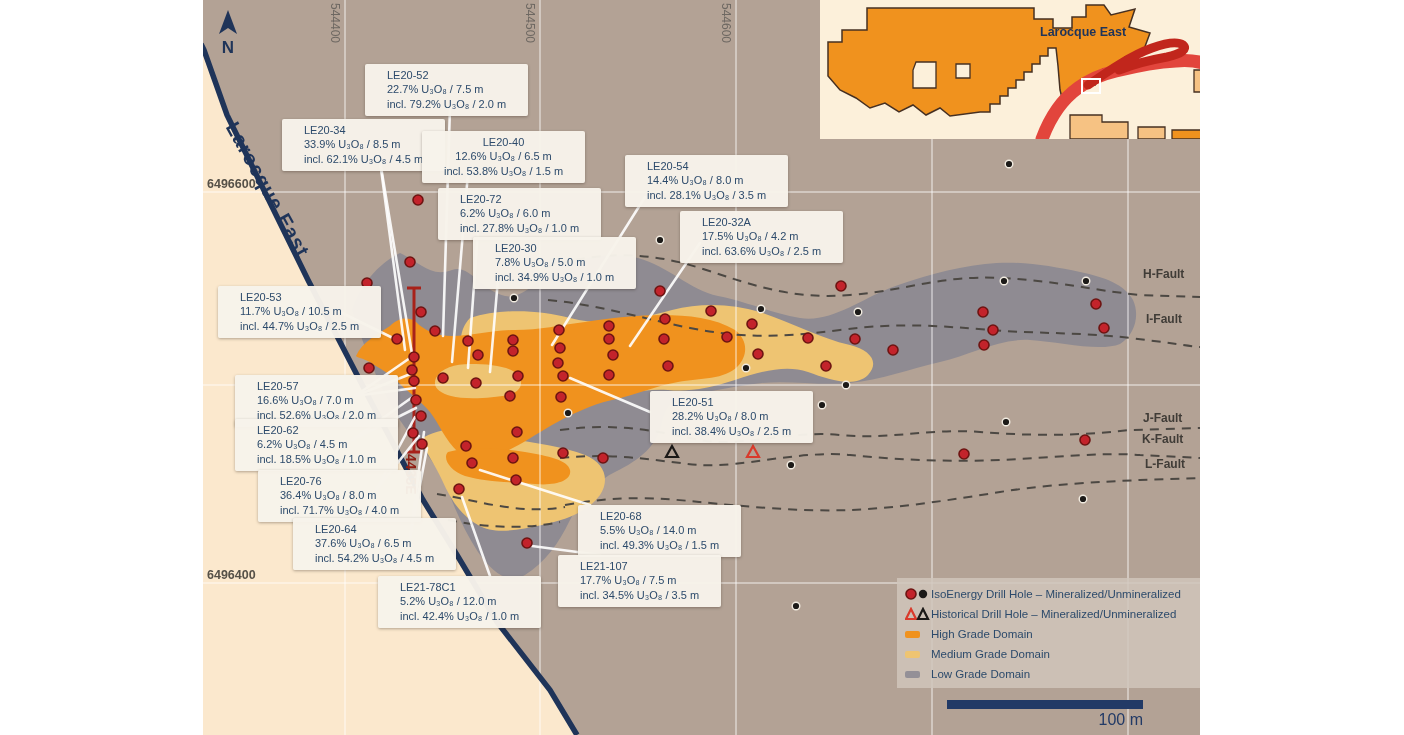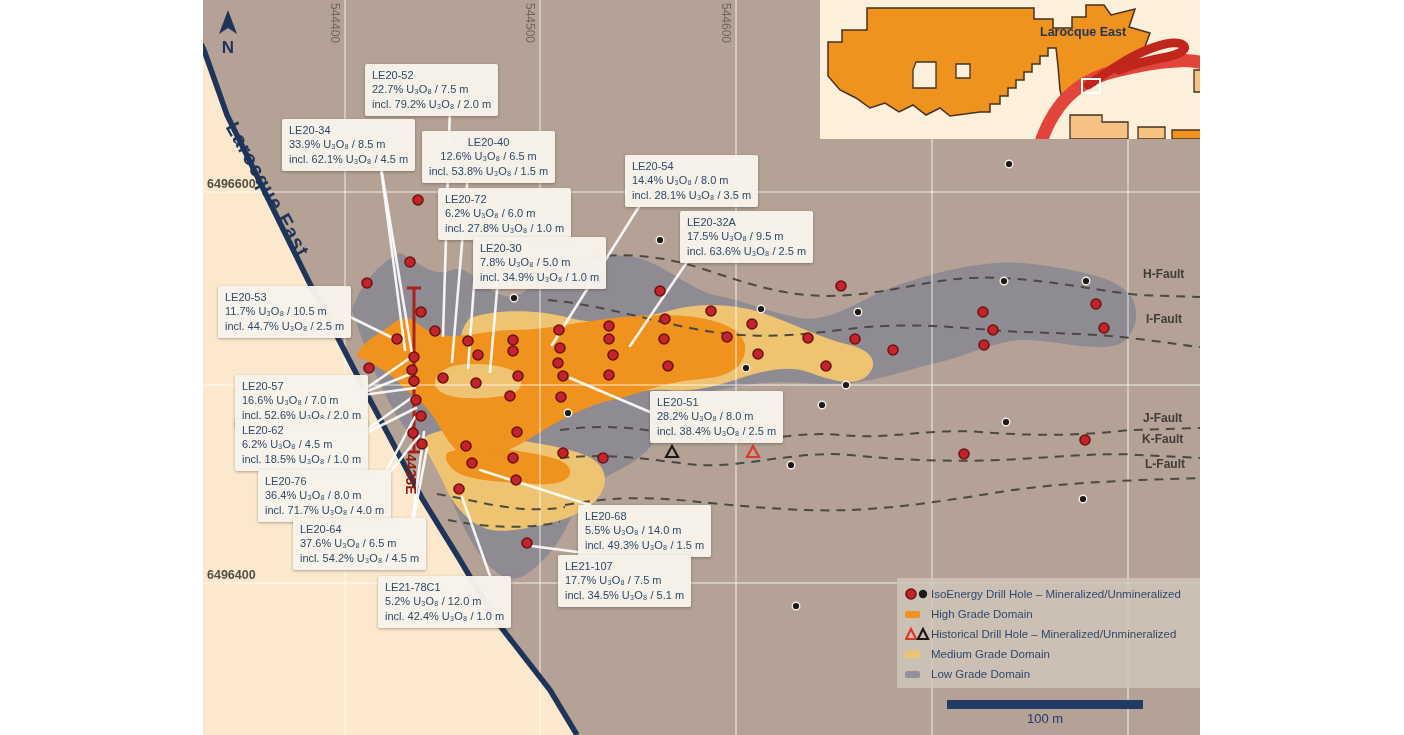--- a/index.html
+++ b/index.html
@@ -8,41 +8,41 @@
   .map{position:absolute;left:203px;top:0;width:997px;height:735px;background:#b3a295;overflow:hidden;}
   #map-svg{position:absolute;left:0;top:0;}
   .grid{stroke:rgba(255,255,255,.55);stroke-width:1.5;}
   .fault{fill:none;stroke:#4c4843;stroke-width:2;stroke-dasharray:9 7;}
   .leader{stroke:rgba(255,255,255,.9);stroke-width:2.6;stroke-linecap:round;}
   .hole-red{fill:#c3232b;stroke:#6e1412;stroke-width:1.6;}
   .hole-black{fill:#1c1a18;stroke:#f2ece1;stroke-width:1.4;}
   .tri-red{fill:none;stroke:#d93a2b;stroke-width:2.2;}
   .tri-black{fill:none;stroke:#1c1a18;stroke-width:2.2;}
   .callout{position:absolute;background:rgba(247,243,234,.97);color:#2c4a6b;font-size:11px;
-           line-height:1.3;padding:4px 7px 5px;border-radius:2px;white-space:nowrap;
+           line-height:1.3;padding:4px 22px 5px;border-radius:2px;white-space:nowrap;
            box-shadow:0 1px 3px rgba(40,30,20,.35);}
   .callout .cid{display:block;}
   .fault-label{position:absolute;color:#403c37;font-size:12px;font-weight:600;white-space:nowrap;}
   .easting{position:absolute;color:#6e6862;font-size:12px;transform:rotate(90deg);
            transform-origin:0 0;white-space:nowrap;}
   .northing{position:absolute;color:#565148;font-size:12.5px;font-weight:600;white-space:nowrap;}
   .north{position:absolute;left:10px;top:8px;width:30px;text-align:center;}
   .north .n{color:#1f3459;font-weight:bold;font-size:17px;margin-top:-2px;}
   .diag-label{position:absolute;left:38px;top:118px;color:#1f3459;font-weight:bold;font-size:20px;
               letter-spacing:1px;transform:rotate(61deg);transform-origin:0 0;white-space:nowrap;}
   .section-label{position:absolute;left:216px;top:454px;color:#8f1d12;font-weight:bold;font-size:14px;
               transform:rotate(90deg);transform-origin:0 0;white-space:nowrap;}
   .legend{position:absolute;left:694px;top:578px;width:316px;height:110px;
           background:rgba(208,198,187,.85);padding:6px 0 0 8px;box-sizing:border-box;}
   .lrow{display:flex;align-items:center;height:20px;color:#2c4a6b;font-size:11.5px;white-space:nowrap;}
   .lmark{width:26px;flex:0 0 26px;display:flex;align-items:center;}
   .swatch{width:15px;height:7px;border-radius:2px;}
   .scalebar{position:absolute;left:744px;top:700px;width:196px;}
   .scalebar .bar{width:196px;height:9px;background:#223a66;}
-  .scalebar .scale-label{text-align:center;color:#223a66;font-size:13px;margin-top:2px;}
+  .scalebar .scale-label{text-align:right;color:#223a66;font-size:16px;margin-top:2px;}
   .inset{position:absolute;left:617px;top:0;width:383px;height:139px;background:#fcf0da;}
   .inset-label{position:absolute;left:220px;top:25px;color:#1f3459;font-weight:bold;font-size:12.5px;}
 </style>
 </head>
 <body>
 
 <div class="stage">
  <div class="map">
 
   <svg id="map-svg" width="997" height="735" viewBox="0 0 997 735">
@@ -268,21 +268,21 @@
           <span class="cid">14.4% U₃O₈ / 8.0 m</span>
           <span class="cid">incl. 28.1% U₃O₈ / 3.5 m</span>
         </div>
         <div class="callout" style="left: 235px; top: 188px;">
           <span class="cid">LE20-72</span>
           <span class="cid">6.2% U₃O₈ / 6.0 m</span>
           <span class="cid">incl. 27.8% U₃O₈ / 1.0 m</span>
         </div>
         <div class="callout" style="left: 477px; top: 211px;">
           <span class="cid">LE20-32A</span>
-          <span class="cid">17.5% U₃O₈ / 9.5 m</span>
+          <span class="cid">17.5% U₃O₈ / 4.2 m</span>
           <span class="cid">incl. 63.6% U₃O₈ / 2.5 m</span>
         </div>
         <div class="callout" style="left: 270px; top: 237px;">
           <span class="cid">LE20-30</span>
           <span class="cid">7.8% U₃O₈ / 5.0 m</span>
           <span class="cid">incl. 34.9% U₃O₈ / 1.0 m</span>
         </div>
         <div class="callout" style="left: 15px; top: 286px;">
           <span class="cid">LE20-53</span>
           <span class="cid">11.7% U₃O₈ / 10.5 m</span>
@@ -314,21 +314,21 @@
           <span class="cid">incl. 38.4% U₃O₈ / 2.5 m</span>
         </div>
         <div class="callout" style="left: 375px; top: 505px;">
           <span class="cid">LE20-68</span>
           <span class="cid">5.5% U₃O₈ / 14.0 m</span>
           <span class="cid">incl. 49.3% U₃O₈ / 1.5 m</span>
         </div>
         <div class="callout" style="left: 355px; top: 555px;">
           <span class="cid">LE21-107</span>
           <span class="cid">17.7% U₃O₈ / 7.5 m</span>
-          <span class="cid">incl. 34.5% U₃O₈ / 5.1 m</span>
+          <span class="cid">incl. 34.5% U₃O₈ / 3.5 m</span>
         </div>
         <div class="callout" style="left: 175px; top: 576px;">
           <span class="cid">LE21-78C1</span>
           <span class="cid">5.2% U₃O₈ / 12.0 m</span>
           <span class="cid">incl. 42.4% U₃O₈ / 1.0 m</span>
         </div>
       </div>
 
   <div class="legend">
         <div id="legend-rows">
@@ -336,32 +336,32 @@
             <div class="lmark">
               <svg width="26" height="14">
                 <circle cx="6" cy="7" r="5" class="hole-red"></circle>
                 <circle cx="18" cy="7" r="4.2" fill="#1c1a18"></circle>
               </svg>
             </div>
             <div class="">IsoEnergy Drill Hole – Mineralized/Unmineralized</div>
           </div>
           <div class="lrow">
             <div class="lmark">
-              <div class="swatch" style="background: rgb(240, 146, 30);"></div>
-            </div>
-            <div class="">High Grade Domain</div>
-          </div>
-          <div class="lrow">
-            <div class="lmark">
               <svg width="26" height="14">
                 <polygon points="6,2 1,12 11,12" class="tri-red"></polygon>
                 <polygon points="18,2 13,12 23,12" class="tri-black"></polygon>
               </svg>
             </div>
             <div class="">Historical Drill Hole – Mineralized/Unmineralized</div>
+          </div>
+          <div class="lrow">
+            <div class="lmark">
+              <div class="swatch" style="background: rgb(240, 146, 30);"></div>
+            </div>
+            <div class="">High Grade Domain</div>
           </div>
           <div class="lrow">
             <div class="lmark">
               <div class="swatch" style="background: rgb(238, 196, 114);"></div>
             </div>
             <div class="">Medium Grade Domain</div>
           </div>
           <div class="lrow">
             <div class="lmark">
               <div class="swatch" style="background: rgb(148, 144, 151);"></div>

